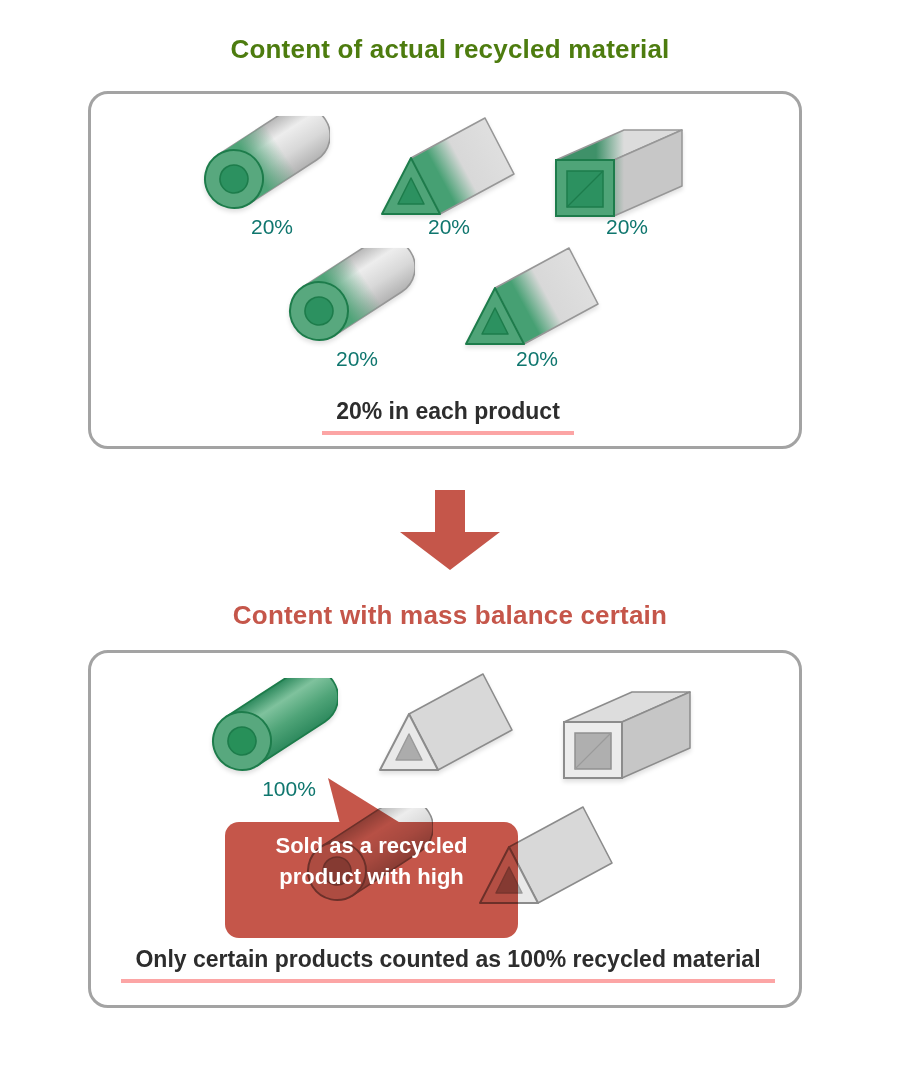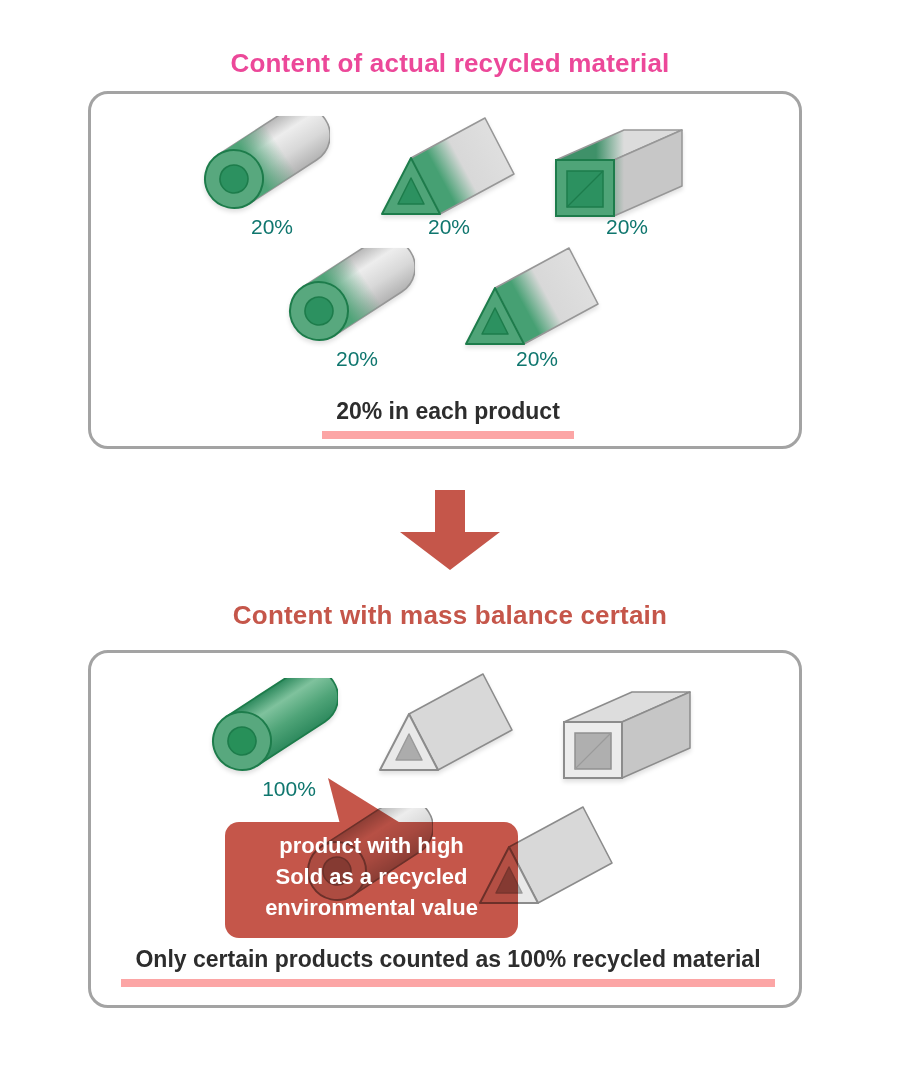--- a/index.html
+++ b/index.html
@@ -2,42 +2,42 @@
 <html><head>
 <meta charset="utf-8">
 <style>
   html,body{margin:0;padding:0;background:#ffffff;}
   .page{
     position:relative;width:900px;height:1080px;background:#ffffff;overflow:hidden;
     font-family:"Liberation Sans", sans-serif;color:#2f2f2f;
   }
   .abs{position:absolute;}
   .section-title{
-    left:0;top:48px;width:900px;text-align:center;
-    font-size:26px;font-weight:700;color:#ec4899;letter-spacing:.2px;
+    left:0;top:34px;width:900px;text-align:center;
+    font-size:26px;font-weight:700;color:#4d7c0f;letter-spacing:.2px;
   }
   .section-title.red{top:600px;color:#c5564a;}
   .panel{
     border:3px solid #a3a3a3;border-radius:20px;background:#ffffff;
     left:88px;width:714px;height:358px;box-sizing:border-box;
   }
   .panel.top{top:91px;}
   .panel.bottom{top:650px;}
   .shape{position:absolute;filter:drop-shadow(0 3px 2px rgba(0,0,0,0.12));}
   .shape.blend{mix-blend-mode:multiply;filter:none;}
   .pct-label{
     position:absolute;width:90px;text-align:center;
     font-size:21px;color:#0f766e;
   }
   .caption{
     position:absolute;left:88px;width:720px;text-align:center;
     font-size:23px;font-weight:700;color:#2d2d2d;
   }
   .caption .u{
-    display:inline-block;border-bottom:8px solid #fca5a5;
+    display:inline-block;border-bottom:4px solid #fca5a5;
     padding:0 14px 6px 14px;
   }
   .caption.one{top:398px;}
   .caption.two{top:946px;}
   .bubble{
     left:225px;top:822px;width:293px;height:116px;
     background:#c5564a;border-radius:14px;
   }
   .bubble-tail{left:318px;top:778px;}
   .bubble-text{
@@ -200,22 +200,21 @@
   </svg>
 
   <svg class="shape blend" style="left:303px;top:808px" width="130" height="100" viewBox="0 0 130 100">
       <use href="#cyl-gray"></use>
     </svg>
   <svg class="shape blend" style="left:476px;top:801px" width="140" height="104" viewBox="0 0 140 104">
       <use href="#prism-gray"></use>
     </svg>
 
   <div class="abs bubble-text">
+    <div>Sold as a recycled</div>
     <div>product with high</div>
-    <div>Sold as a recycled</div>
-    <div>environmental value</div>
   </div>
 
   <div class="caption two">
     <span class="u">Only certain products counted as 100% recycled material</span>
   </div>
 
 </div>
 
 </body></html>

